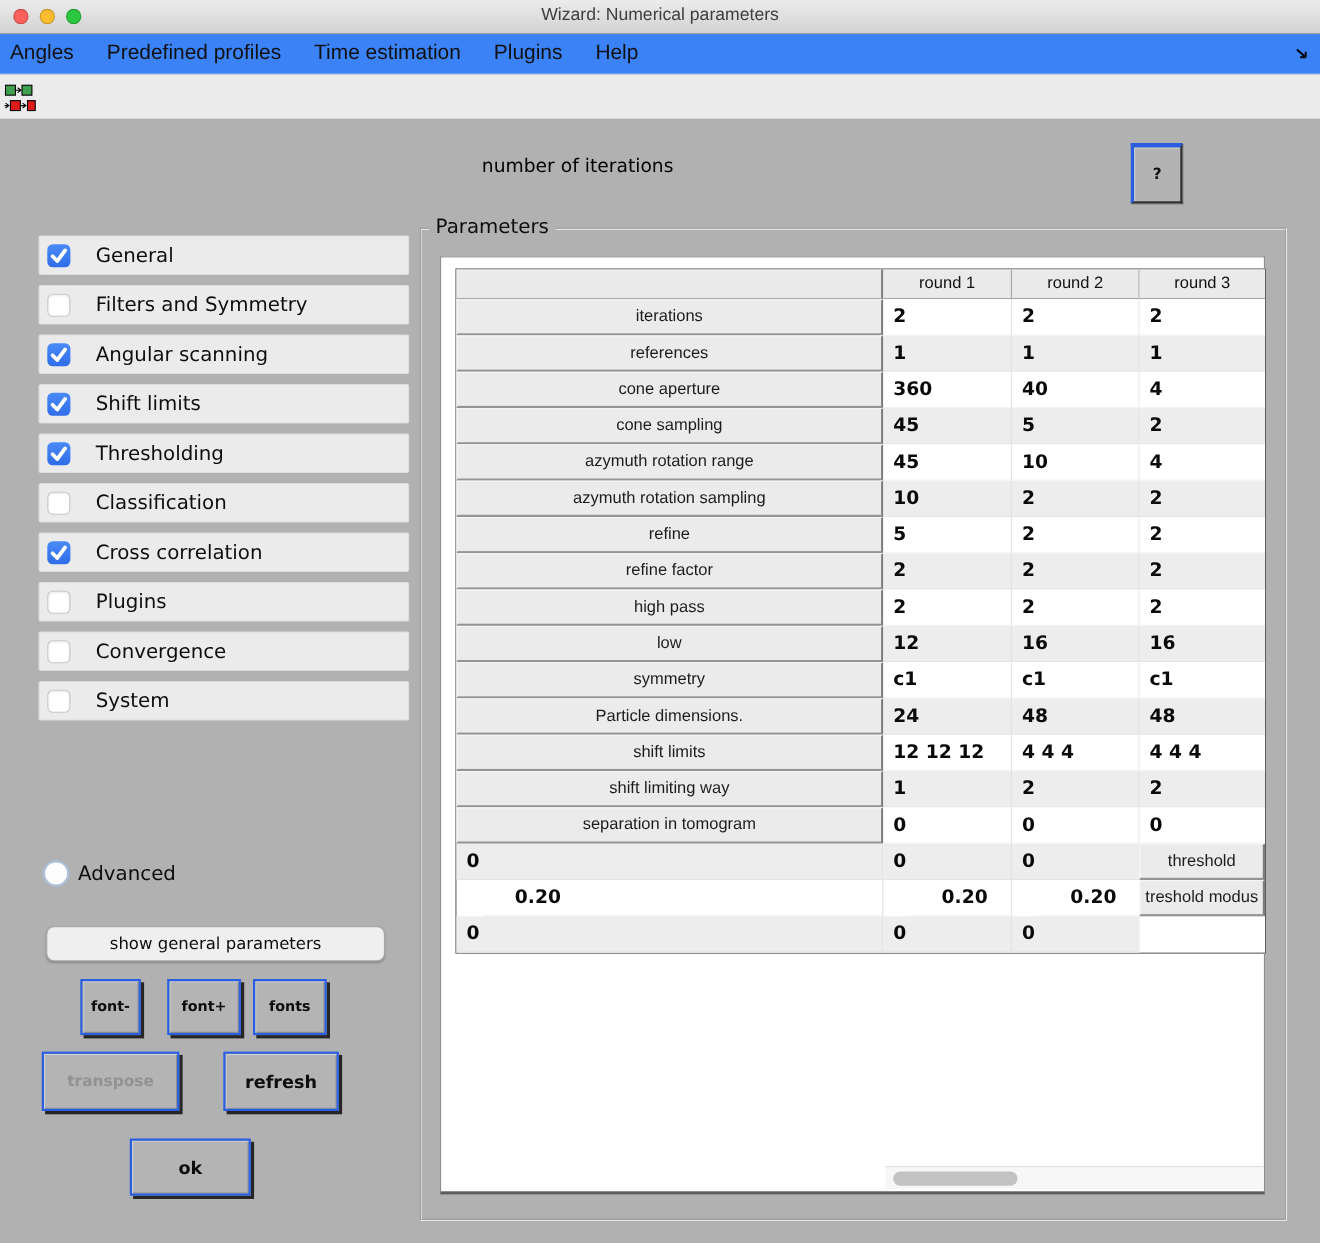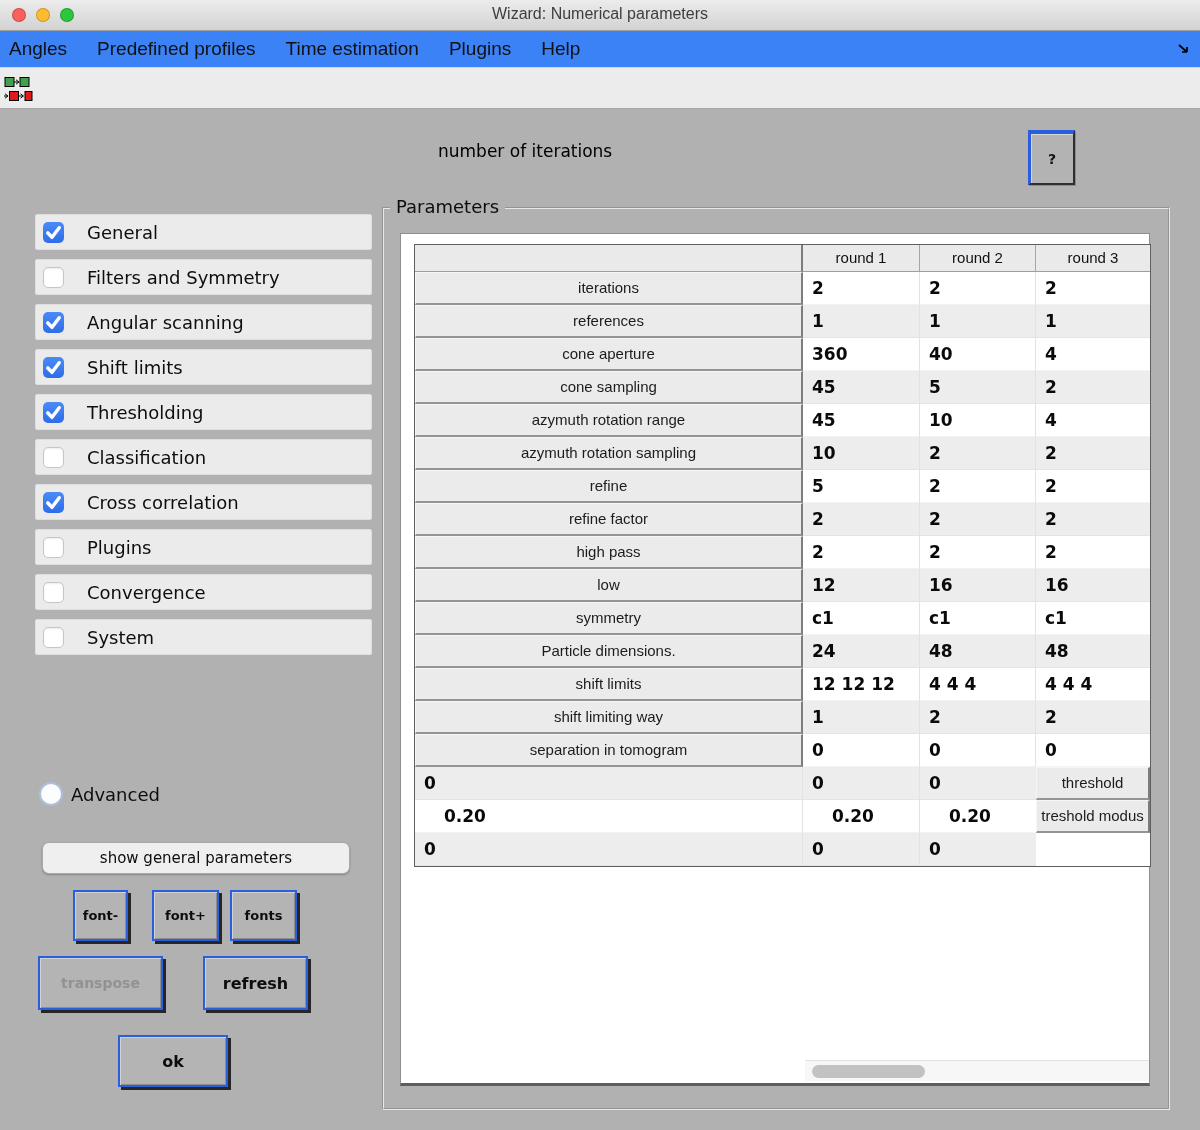--- a/index.html
+++ b/index.html
@@ -83,21 +83,21 @@
   .th.corner{border-right:2px solid #7c7c7c;}
   .th.lastc{border-right:none;}
   .rl{background:#ebebeb;border:1px solid #cacaca;border-top-color:#f6f6f6;border-left-color:#f6f6f6;
     border-bottom:2px solid #949494;border-right:2px solid #7c7c7c;
     font:15px "Liberation Sans",sans-serif;color:#1c1c1c;text-align:center;line-height:29px;
     box-sizing:border-box;cursor:default;}
   .val{font:bold 17px "DejaVu Sans",sans-serif;color:#0a0a0a;padding-left:9px;line-height:32px;
     background:#fff;border-right:1px solid #e2e2e2;border-bottom:1px solid #f3f3f3;box-sizing:border-box;}
   .val.alt{background:#ededed;border-bottom-color:#e4e4e4;}
   .val.lastc{border-right:none;}
-  .val.ind{padding-left:29px;}
+  .val.ind{padding-left:29px;margin-left:24px;}
 
   .hscroll{position:absolute;left:404px;bottom:2px;width:344px;height:21px;background:#f7f7f7;
     border-top:1px solid #e2e2e2;box-sizing:border-box;}
   .hthumb{position:absolute;left:7px;top:4px;width:113px;height:13px;background:#c2c2c2;border-radius:7px;}
 </style>
 </head>
 <body>
 
 <div class="app">
 

